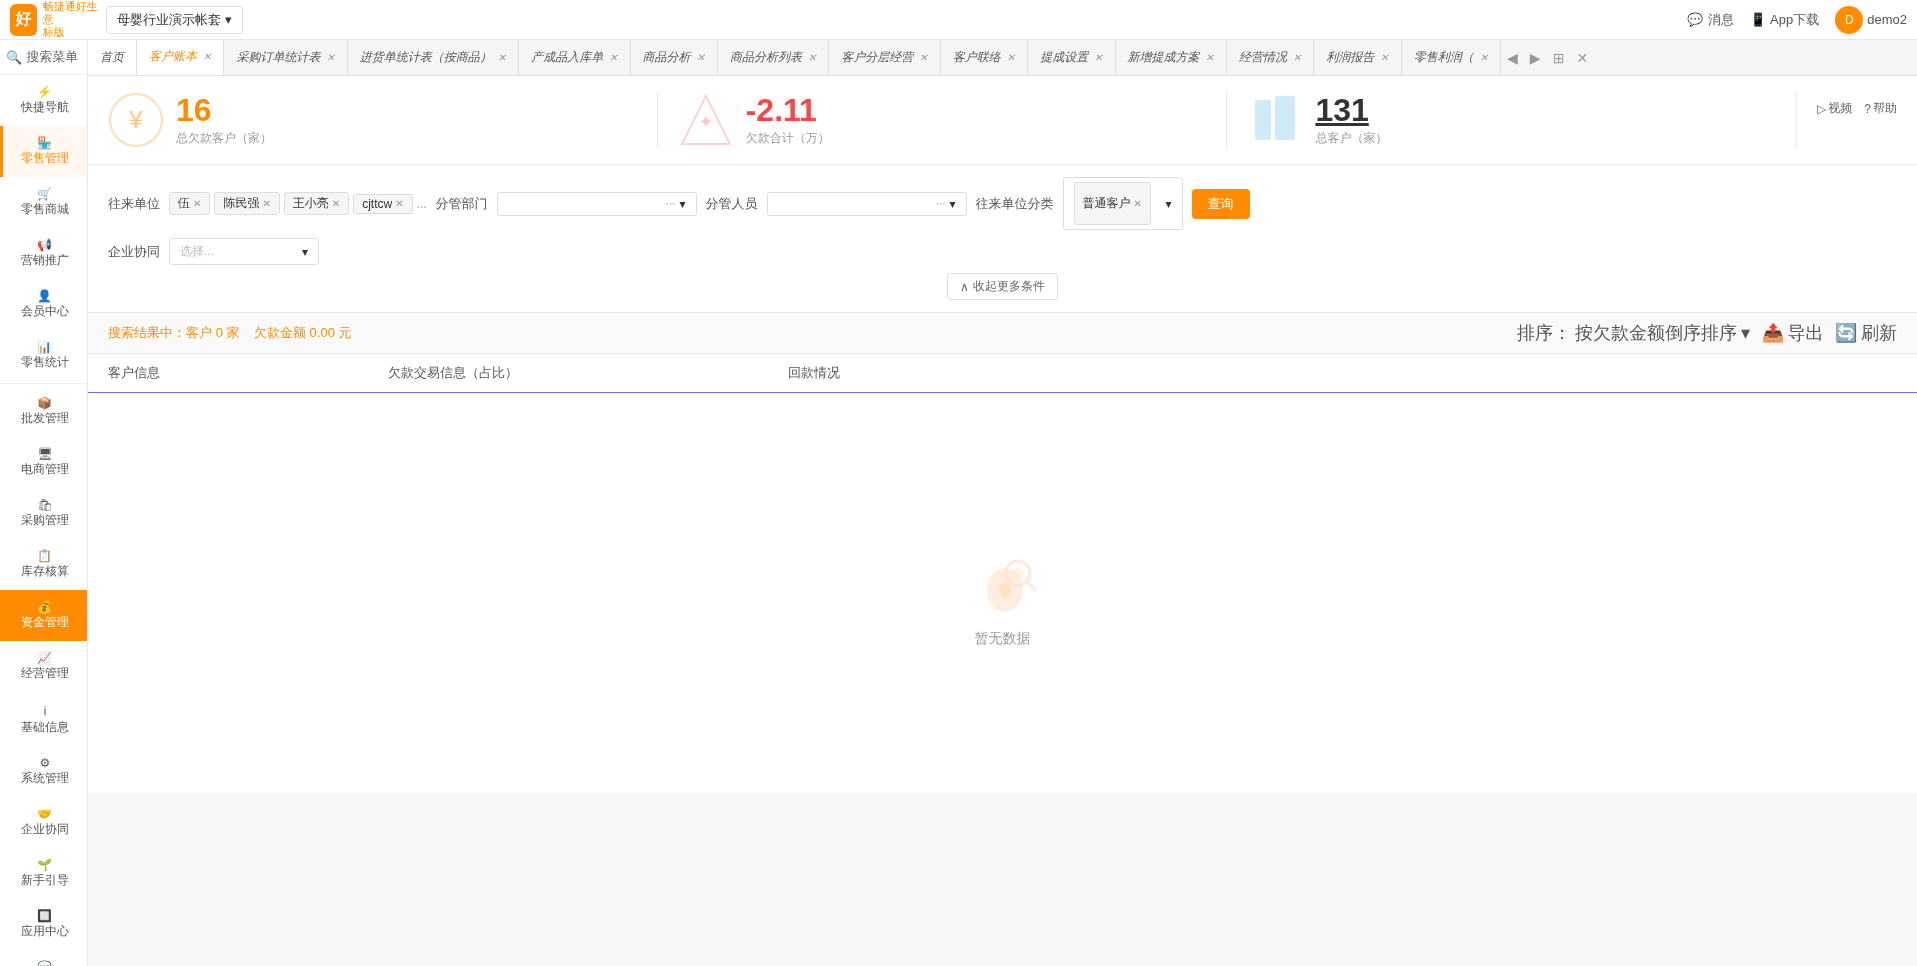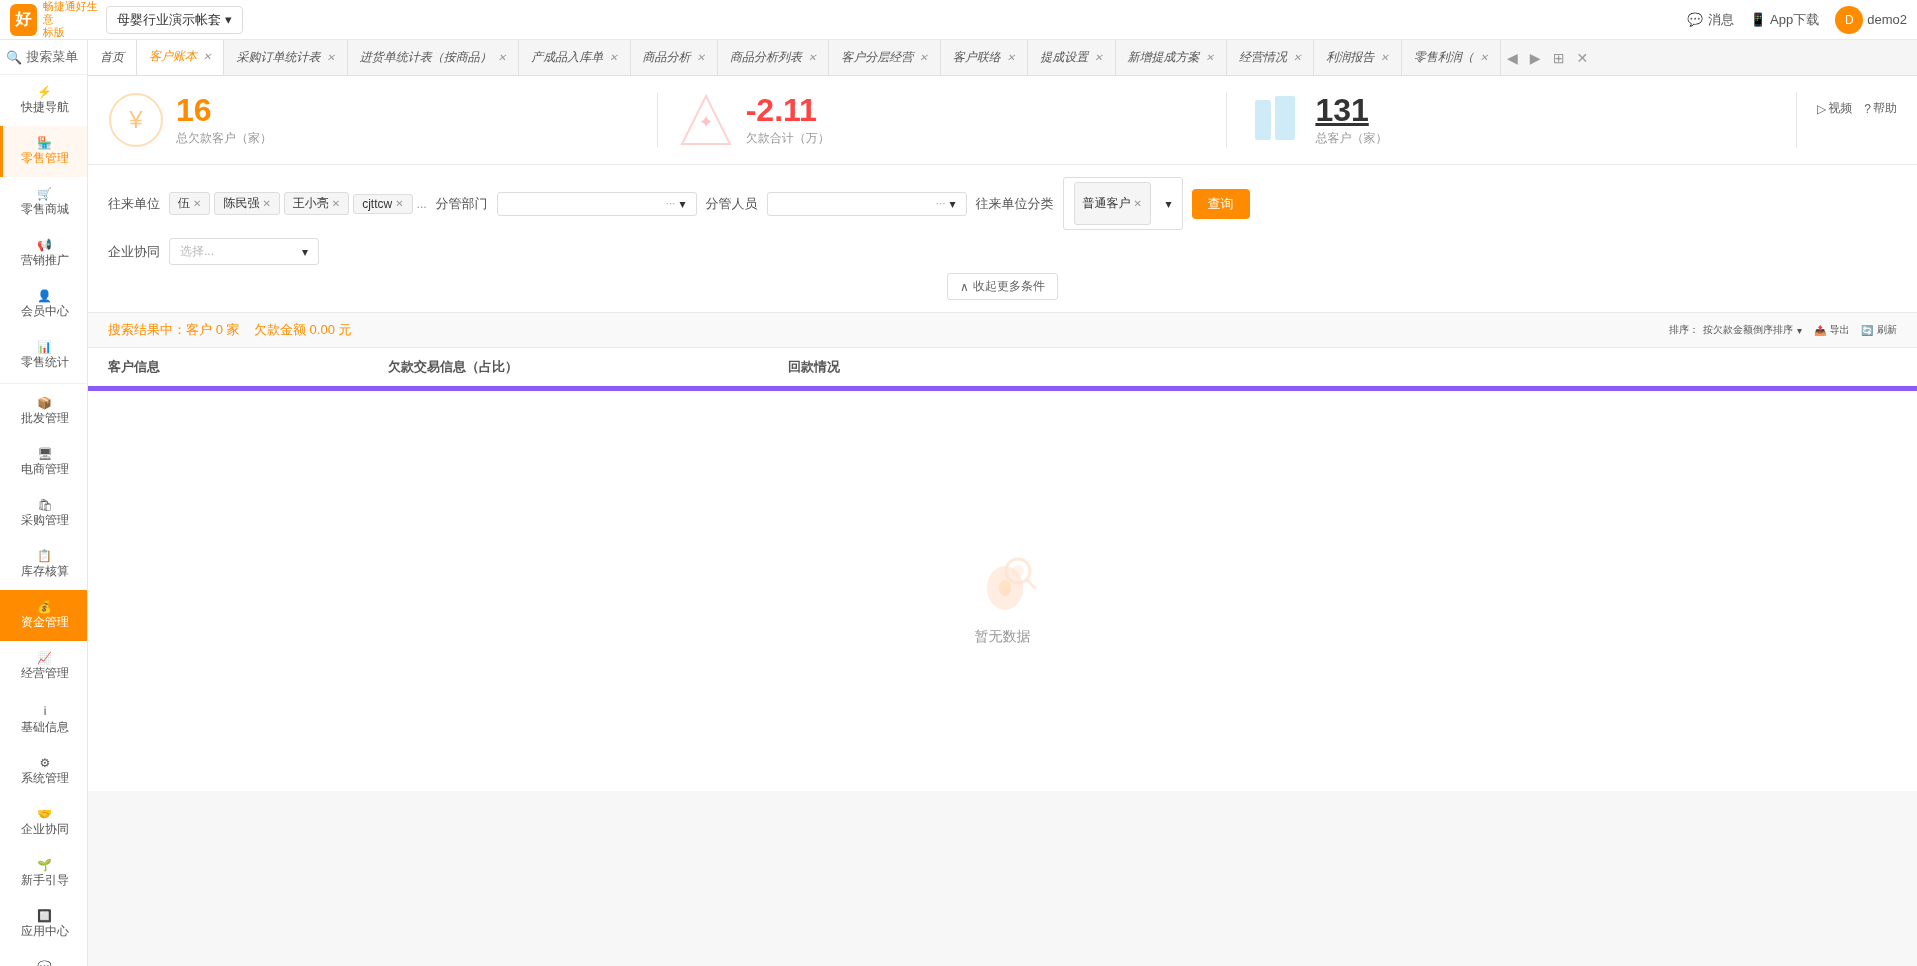--- a/index.html
+++ b/index.html
@@ -120,30 +120,30 @@
       font-size: 12px; color: #666; background: #fff; margin: 0 auto;
     }
 
     
     .results-bar {
       display: flex; align-items: center; justify-content: space-between;
       padding: 8px 20px; background: #f9f9f9; border-bottom: 1px solid #e8e8e8;
     }
     .results-info { font-size: 13px; color: #555; }
     .results-info span { color: #ff8c00; }
-    .results-actions { display: flex; align-items: center; gap: 12px; font-size: 10px; color: #555; }
+    .results-actions { display: flex; align-items: center; gap: 12px; font-size: 18px; color: #555; }
     .sort-selector { display: flex; align-items: center; gap: 4px; cursor: pointer; }
     .action-btn { cursor: pointer; display: flex; align-items: center; gap: 3px; }
 
     
     .data-table { width: 100%; background: #fff; }
     .table-header {
       display: grid; grid-template-columns: 280px 400px 300px 1fr;
-      padding: 10px 20px; border-bottom: 5px solid #8b5cf6;
-      background: #fff; font-size: 13px; color: #555; font-weight: bold;
+      padding: 10px 20px; border-bottom: 1px solid #8b5cf6;
+      background: #fff; font-size: 13px; color: #555; font-weight: normal;
     }
     .table-body { min-height: 400px; display: flex; align-items: center; justify-content: center; flex-direction: column; }
     .empty-state { display: flex; flex-direction: column; align-items: center; gap: 12px; padding: 80px 0; }
     .empty-icon {
       width: 80px; height: 80px; display: flex; align-items: center; justify-content: center;
       font-size: 60px; opacity: 0.4; color: #ff8c00;
     }
     .empty-text { font-size: 14px; color: #999; }
 
     

